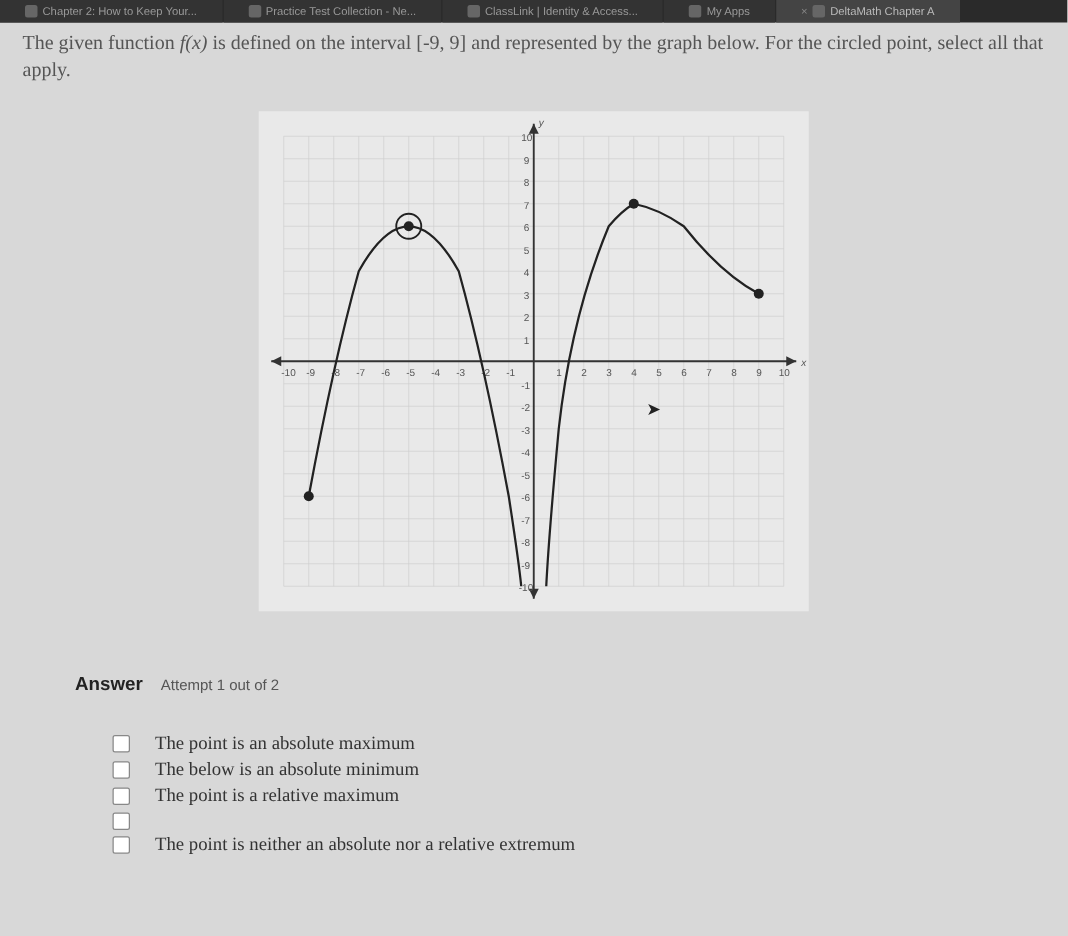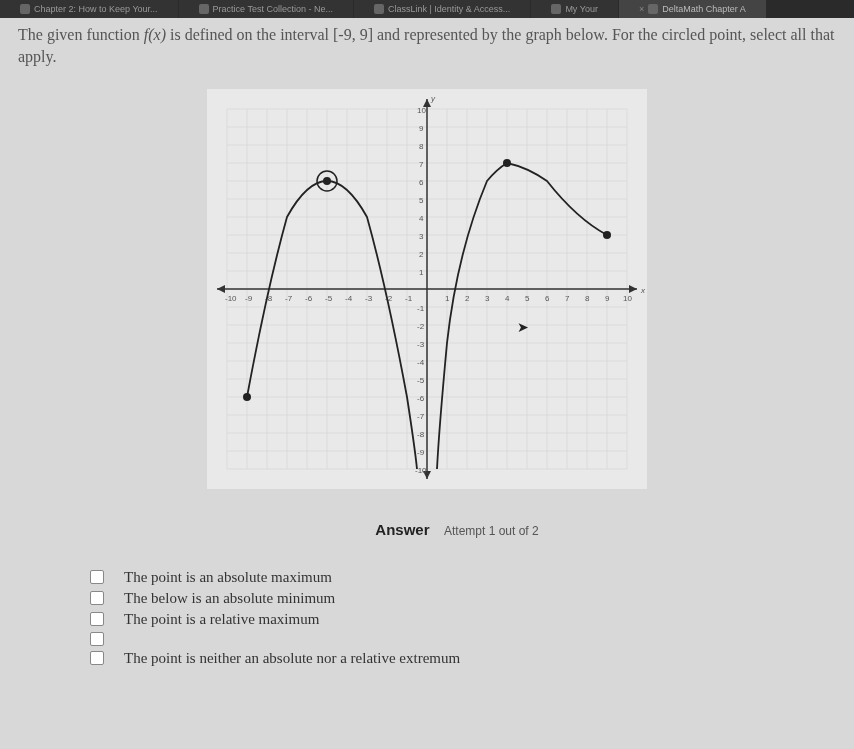--- a/index.html
+++ b/index.html
@@ -40,23 +40,22 @@
     }
     .math-f { font-style: italic; font-family: 'Times New Roman', serif; }
     .graph-area {
       width: 440px;
       height: 400px;
       margin: 18px auto 0 auto;
       background: #e9e9e9;
       position: relative;
     }
     .answer-section {
-      margin: 32px 0 0 60px;
+      margin: 50px 0 0 60px;
       font-family: Arial, sans-serif;
-      text-align: center;
     }
     .answer-label {
       font-weight: bold;
       font-size: 15px;
       color: #222;
       display: inline-block;
     }
     .attempt {
       font-size: 12px;
       color: #555;
@@ -100,21 +99,21 @@
   <div class="tab">
       <span class="tab-icon"></span>
       <span>Practice Test Collection - Ne...</span>
     </div>
   <div class="tab">
       <span class="tab-icon"></span>
       <span>ClassLink | Identity &amp; Access...</span>
     </div>
   <div class="tab">
       <span class="tab-icon"></span>
-      <span>My Your</span>
+      <span>My Apps</span>
     </div>
   <div class="tab active">
       <span class="tab-close">×</span>
       <span class="tab-icon"></span>
       <span>DeltaMath Chapter A</span>
     </div>
 </div>
 
 <div class="question">
   <span>The given function </span><span class="math-f">f(x)</span><span> is defined on the interval </span><span>[-9, 9]</span><span> and represented by the graph below. For the circled point, select all that apply.</span>

